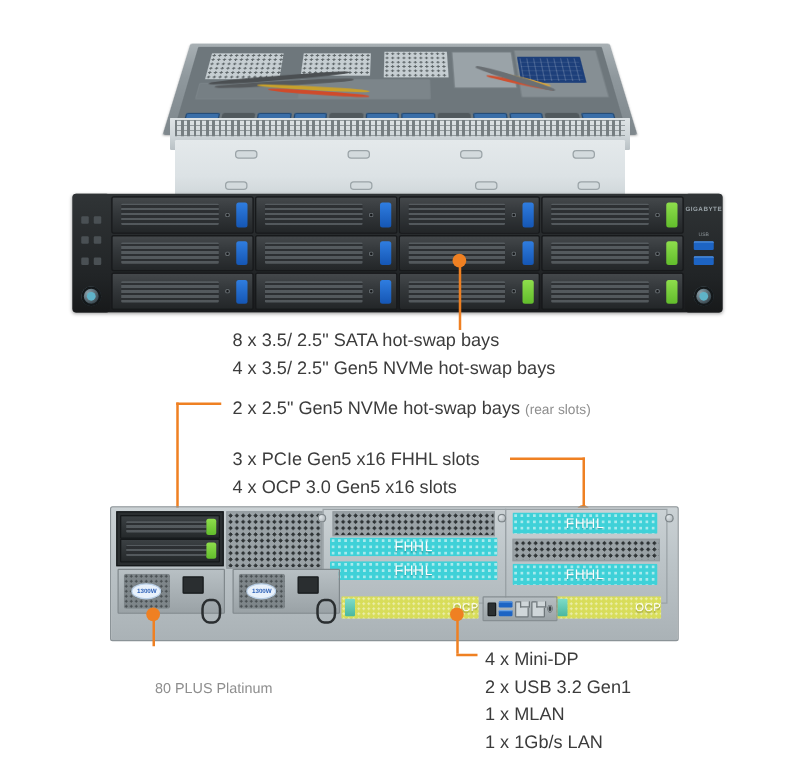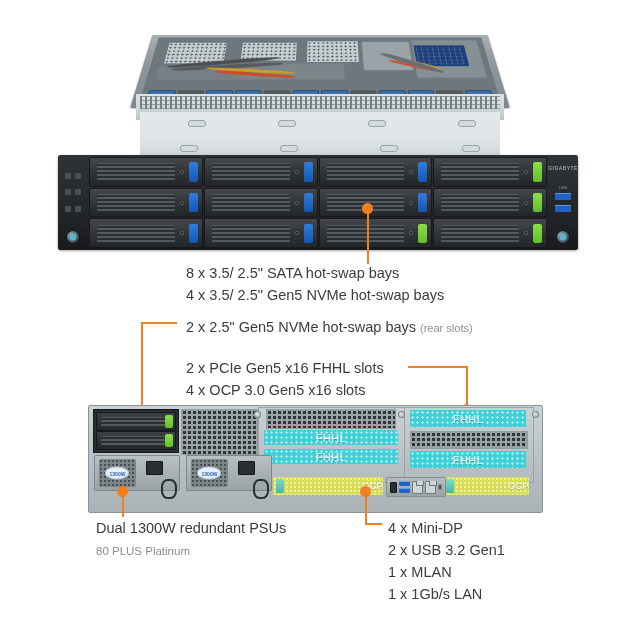--- a/index.html
+++ b/index.html
@@ -205,21 +205,21 @@
   .cl-v{width:2px;}
   .cl-h{height:2px;}
   .dot{
     position:absolute;width:11px;height:11px;border-radius:50%;
     background:#ef8022;
   }
 
   
   .txt{position:absolute;font-size:14.5px;line-height:20px;color:#3c3c3c;white-space:nowrap;}
   .txt .sub{font-size:11px;color:#8e8e8e;}
-  .txt-small{font-size:11.5px;color:#8e8e8e;}
+  .txt-small{font-size:11.5px;color:#8e8e8e;margin-left:28px;}
 </style>
 </head>
 <body>
 
 <div class="stage">
 
   <div class="abs" id="top-server">
     <div class="ts-body">
       <div class="ts-inner">
         <div class="ts-perf" style="left:14px;top:8px;width:64px;height:30px;"></div>
@@ -371,21 +371,21 @@
   <div class="cl cl-v" style="left:367px;top:208px;height:56px;"></div>
   <div class="dot" style="left:362px;top:203px;"></div>
   <div class="txt" style="left:186px;top:263px;">8 x 3.5/ 2.5" SATA hot-swap bays</div>
   <div class="txt" style="left:186px;top:285px;">4 x 3.5/ 2.5" Gen5 NVMe hot-swap bays</div>
 
   <div class="cl cl-h" style="left:141px;top:322px;width:36px;"></div>
   <div class="cl cl-v" style="left:141px;top:322px;height:105px;"></div>
   <div class="dot" style="left:136px;top:422px;"></div>
   <div class="txt" style="left:186px;top:317px;"><span>2 x 2.5" Gen5 NVMe hot-swap bays</span> <span class="sub">(rear slots)</span></div>
 
-  <div class="txt" style="left:186px;top:358px;">2 x PCIe Gen5 x16 FHHL slots</div>
+  <div class="txt" style="left:186px;top:358px;">3 x PCIe Gen5 x16 FHHL slots</div>
   <div class="txt" style="left:186px;top:380px;">4 x OCP 3.0 Gen5 x16 slots</div>
   <div class="cl cl-h" style="left:408px;top:366px;width:60px;"></div>
   <div class="cl cl-v" style="left:466px;top:366px;height:42px;"></div>
   <div class="dot" style="left:461px;top:404px;"></div>
 
   <div class="abs" id="rear-server">
     <div class="rs-frame"></div>
 
     <div class="panel" style="left:5px;top:4px;width:84px;height:42px;background:#2a2e30;border-color:#15181a;"></div>
     <div class="rear-bay" style="left:8px;top:7px;width:78px;height:17px;">
@@ -444,21 +444,20 @@
       <div class="io-btn"></div>
     </div>
 
     <div class="rs-screw" style="left:166px;top:6px;"></div>
     <div class="rs-screw" style="left:310px;top:6px;"></div>
     <div class="rs-screw" style="left:444px;top:6px;"></div>
   </div>
 
   <div class="cl cl-v" style="left:122px;top:495px;height:22px;"></div>
   <div class="dot" style="left:117px;top:486px;"></div>
-  <div class="txt" style="left:96px;top:518px;">Dual 1300W redundant PSUs</div>
   <div class="txt txt-small" style="left:96px;top:541px;">80 PLUS Platinum</div>
 
   <div class="cl cl-v" style="left:365px;top:495px;height:28px;"></div>
   <div class="cl cl-h" style="left:365px;top:523px;width:17px;"></div>
   <div class="dot" style="left:360px;top:486px;"></div>
   <div class="txt" style="left:388px;top:518px;">4 x Mini-DP</div>
   <div class="txt" style="left:388px;top:540px;">2 x USB 3.2 Gen1</div>
   <div class="txt" style="left:388px;top:562px;">1 x MLAN</div>
   <div class="txt" style="left:388px;top:584px;">1 x 1Gb/s LAN</div>
 

